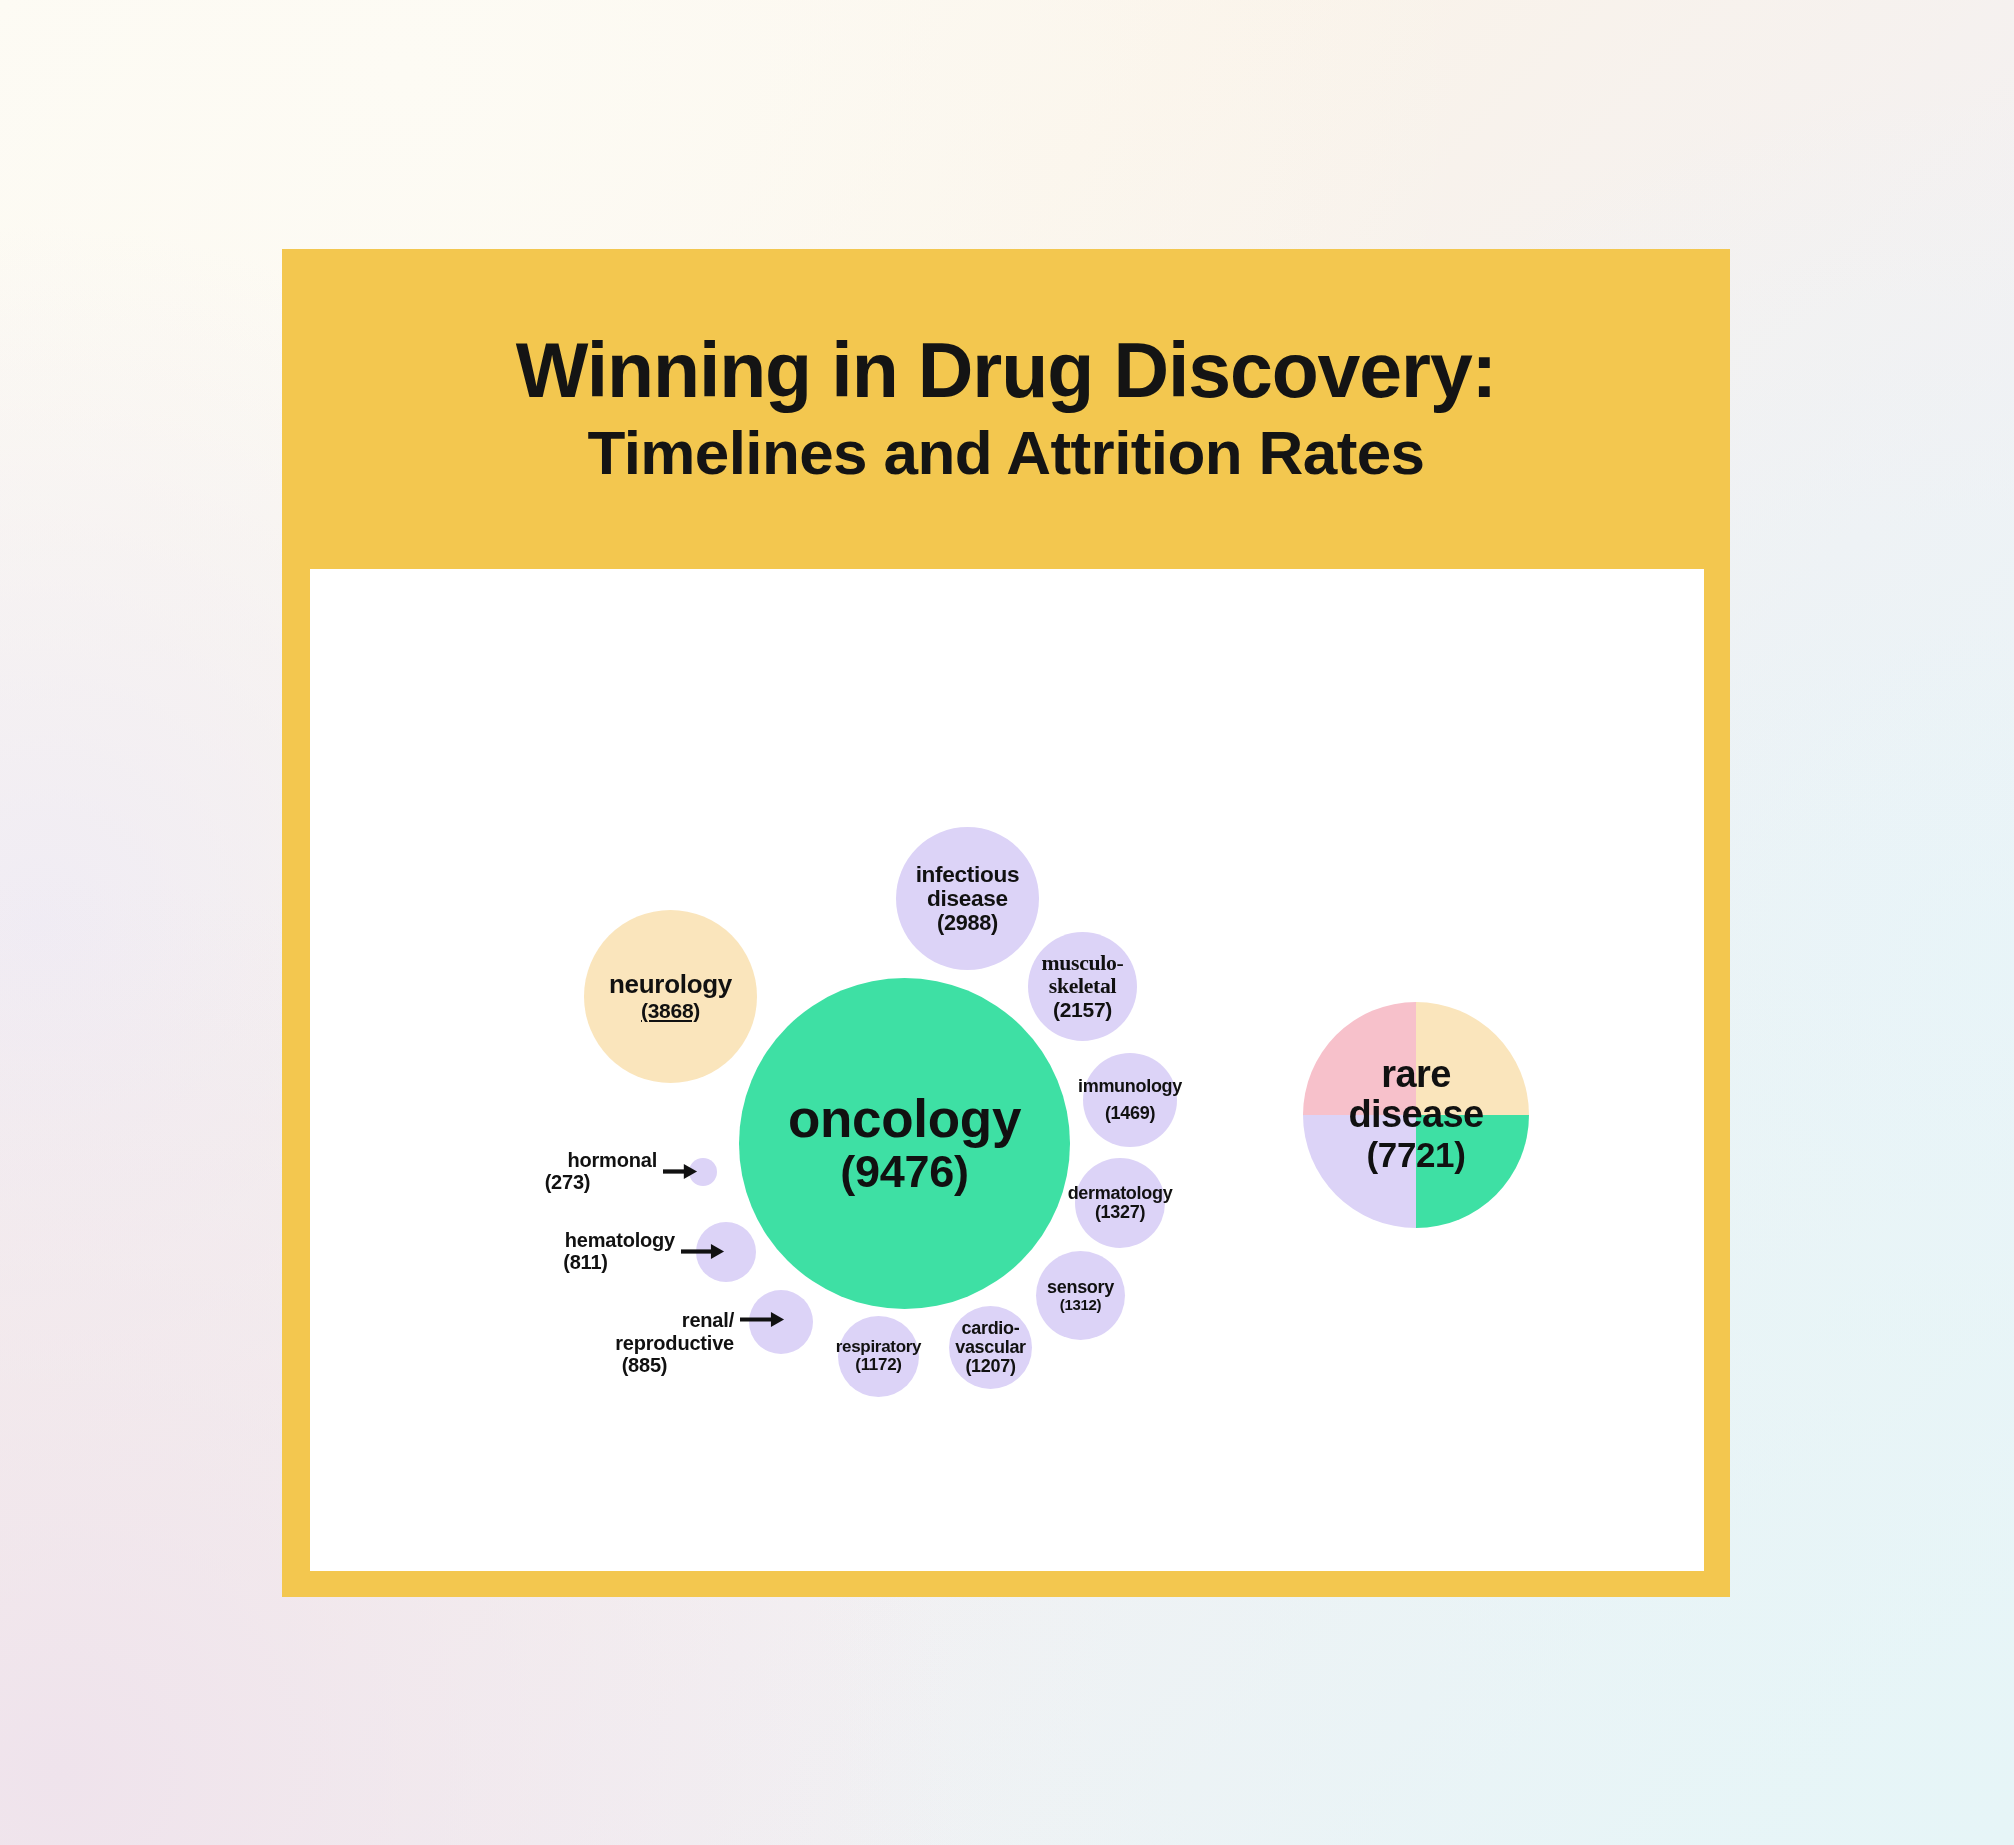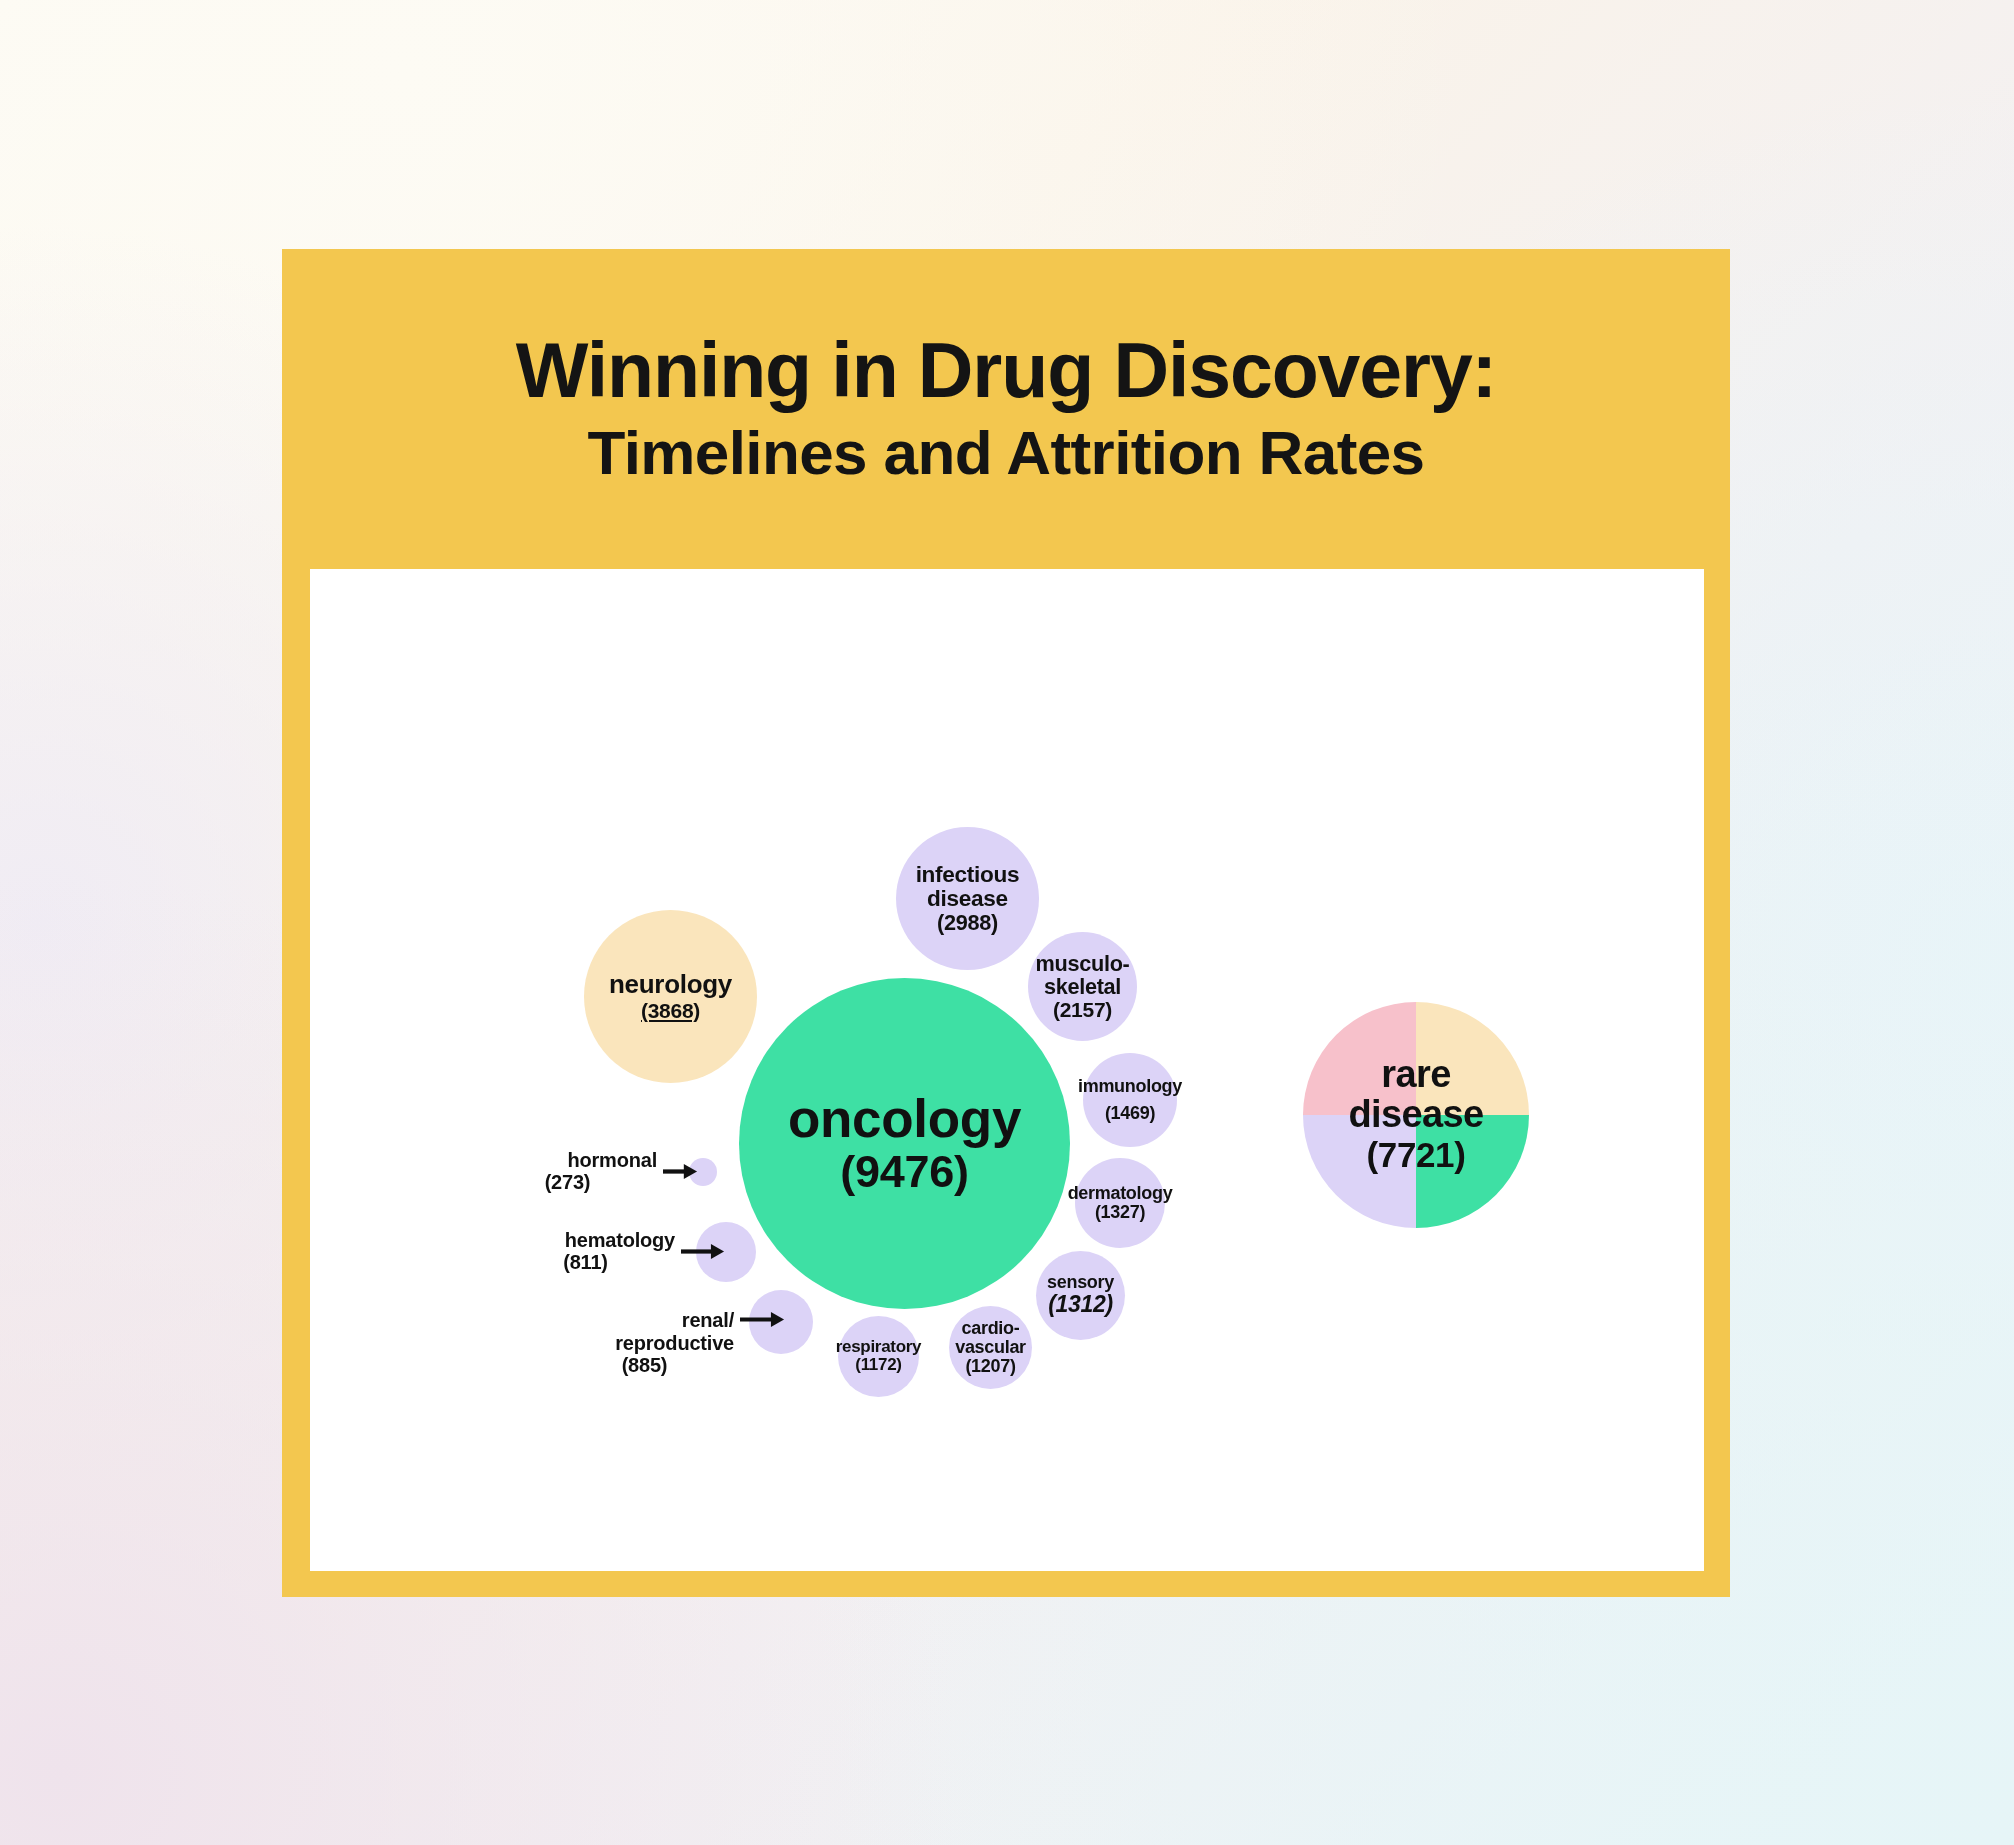--- a/index.html
+++ b/index.html
@@ -179,35 +179,35 @@
       <div class="bubble" style="left: 586px; top: 258px; width: 143px; height: 143px; background: rgb(220, 211, 247);">
         <div class="b-name" style="font-size: 22.6px;">infectious
 disease</div>
         <div class="b-val" style="font-size: 21.7px;">(2988)</div>
       </div>
       <div class="bubble" style="left: 274px; top: 341px; width: 173px; height: 173px; background: rgb(250, 229, 188);">
         <div class="b-name" style="font-size: 26px;">neurology</div>
         <div class="b-val" style="font-size: 21px; text-decoration: underline;">(3868)</div>
       </div>
       <div class="bubble" style="left: 718px; top: 363px; width: 109px; height: 109px; background: rgb(220, 211, 247);">
-        <div class="b-name" style="font-size: 21.7px;">musculo-
+        <div class="b-name" style="font-size: 21.7px; font-family: Liberation Serif, serif;">musculo-
 skeletal</div>
         <div class="b-val" style="font-size: 21px;">(2157)</div>
       </div>
       <div class="bubble" style="left: 773px; top: 484px; width: 94px; height: 94px; background: rgb(220, 211, 247); gap: 8px;">
         <div class="b-name" style="font-size: 18px;">immunology</div>
         <div class="b-val" style="font-size: 18px;">(1469)</div>
       </div>
       <div class="bubble" style="left: 765px; top: 589px; width: 90px; height: 90px; background: rgb(220, 211, 247);">
         <div class="b-name" style="font-size: 18px;">dermatology</div>
         <div class="b-val" style="font-size: 18px;">(1327)</div>
       </div>
       <div class="bubble" style="left: 726px; top: 682px; width: 89px; height: 89px; background: rgb(220, 211, 247);">
         <div class="b-name" style="font-size: 18px;">sensory</div>
-        <div class="b-val" style="font-size: 23px; font-style: italic;">(1312)</div>
+        <div class="b-val" style="font-size: 15px;">(1312)</div>
       </div>
       <div class="bubble" style="left: 639px; top: 737px; width: 83px; height: 83px; background: rgb(220, 211, 247);">
         <div class="b-name" style="font-size: 18px;">cardio-
 vascular</div>
         <div class="b-val" style="font-size: 18px;">(1207)</div>
       </div>
       <div class="bubble" style="left: 528px; top: 747px; width: 81px; height: 81px; background: rgb(220, 211, 247);">
         <div class="b-name" style="font-size: 17px;">respiratory</div>
         <div class="b-val" style="font-size: 17px;">(1172)</div>
       </div>

